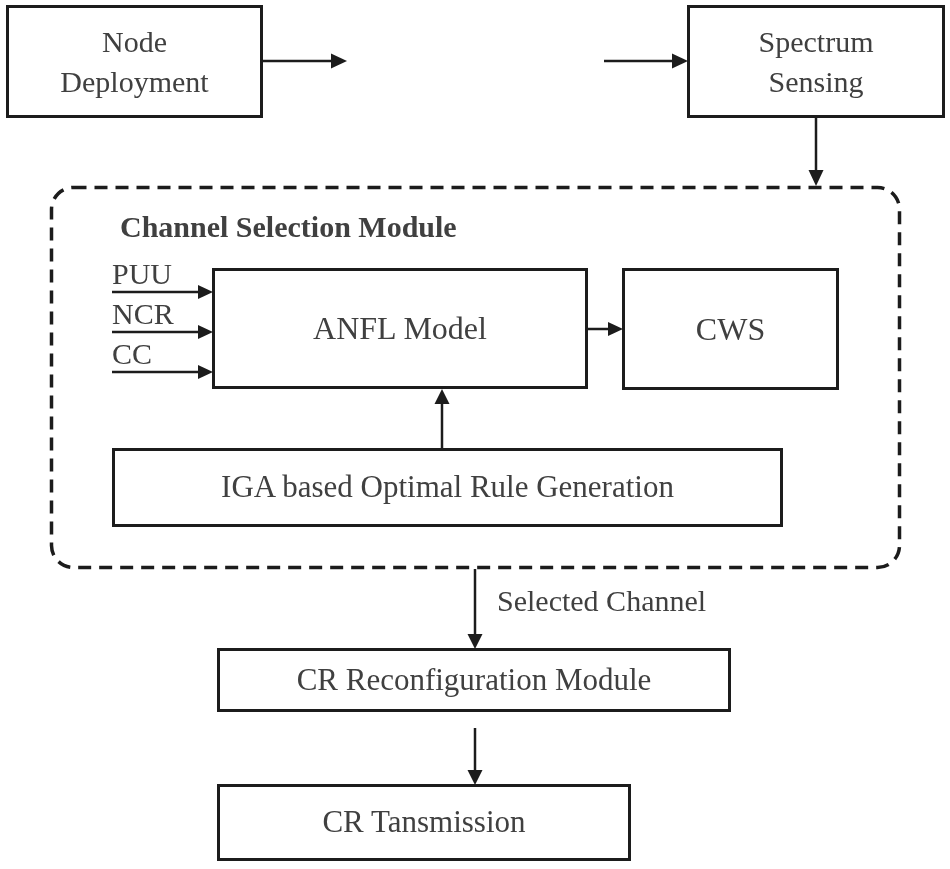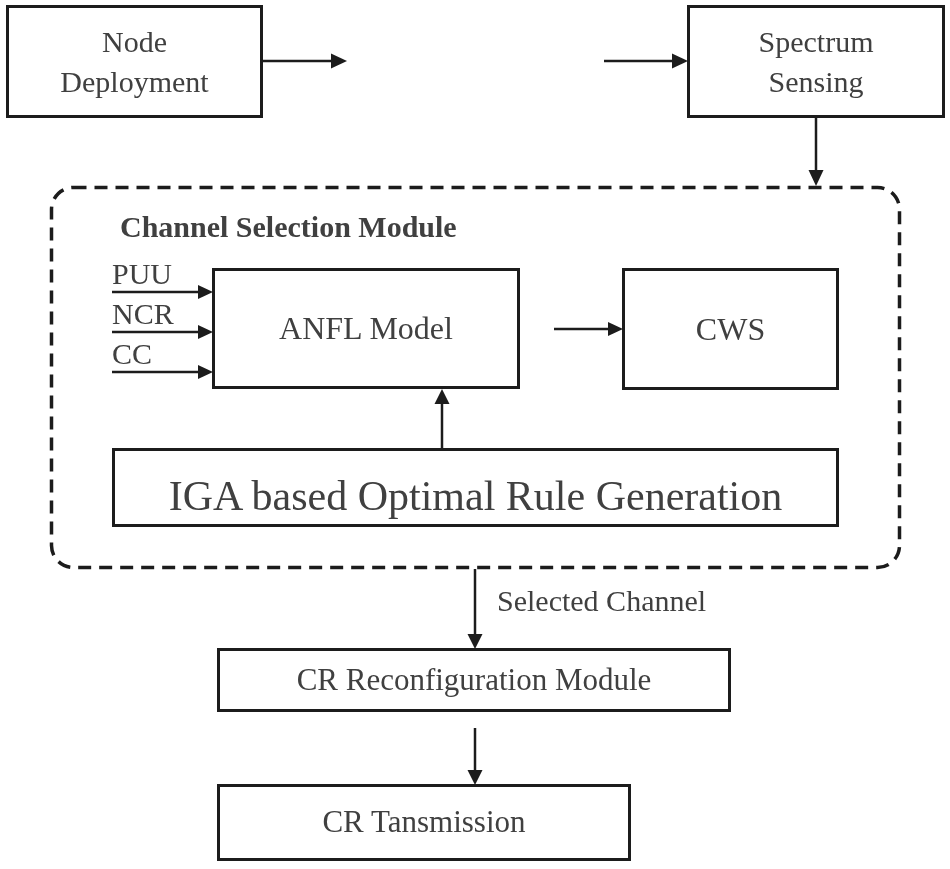--- a/index.html
+++ b/index.html
@@ -74,29 +74,29 @@
   <div class="box" style="left:687px;top:5px;width:258px;height:113px;">
     <span style="max-width:190px;">Spectrum Sensing</span>
   </div>
 
   <div class="lbl module-title" style="left:112px;top:211px;margin-left:8px;">Channel Selection Module</div>
 
   <div class="lbl" style="left:112px;top:258px;">PUU</div>
   <div class="lbl" style="left:112px;top:298px;">NCR</div>
   <div class="lbl" style="left:112px;top:338px;font-family:Liberation Serif, serif;">CC</div>
 
-  <div class="box big" style="left:212px;top:268px;width:308px;height:121px;">
+  <div class="box big" style="left:212px;top:268px;width:376px;height:121px;">
     <span>ANFL Model</span>
   </div>
 
   <div class="box big" style="left:622px;top:268px;width:217px;height:122px;">
     <span>CWS</span>
   </div>
 
-  <div class="box" style="left:112px;top:448px;width:727px;height:79px;font-size:42px;align-items:flex-end;">
+  <div class="box" style="left:112px;top:448px;width:671px;height:79px;font-size:31px;">
     <span>IGA based Optimal Rule Generation</span>
   </div>
 
   <div class="lbl" style="left:497px;top:585px;">Selected Channel</div>
 
   <div class="box" style="left:217px;top:648px;width:514px;height:64px;font-size:31px;">
     <span>CR Reconfiguration Module</span>
   </div>
 
   <div class="box" style="left:217px;top:784px;width:414px;height:77px;font-size:31px;">

